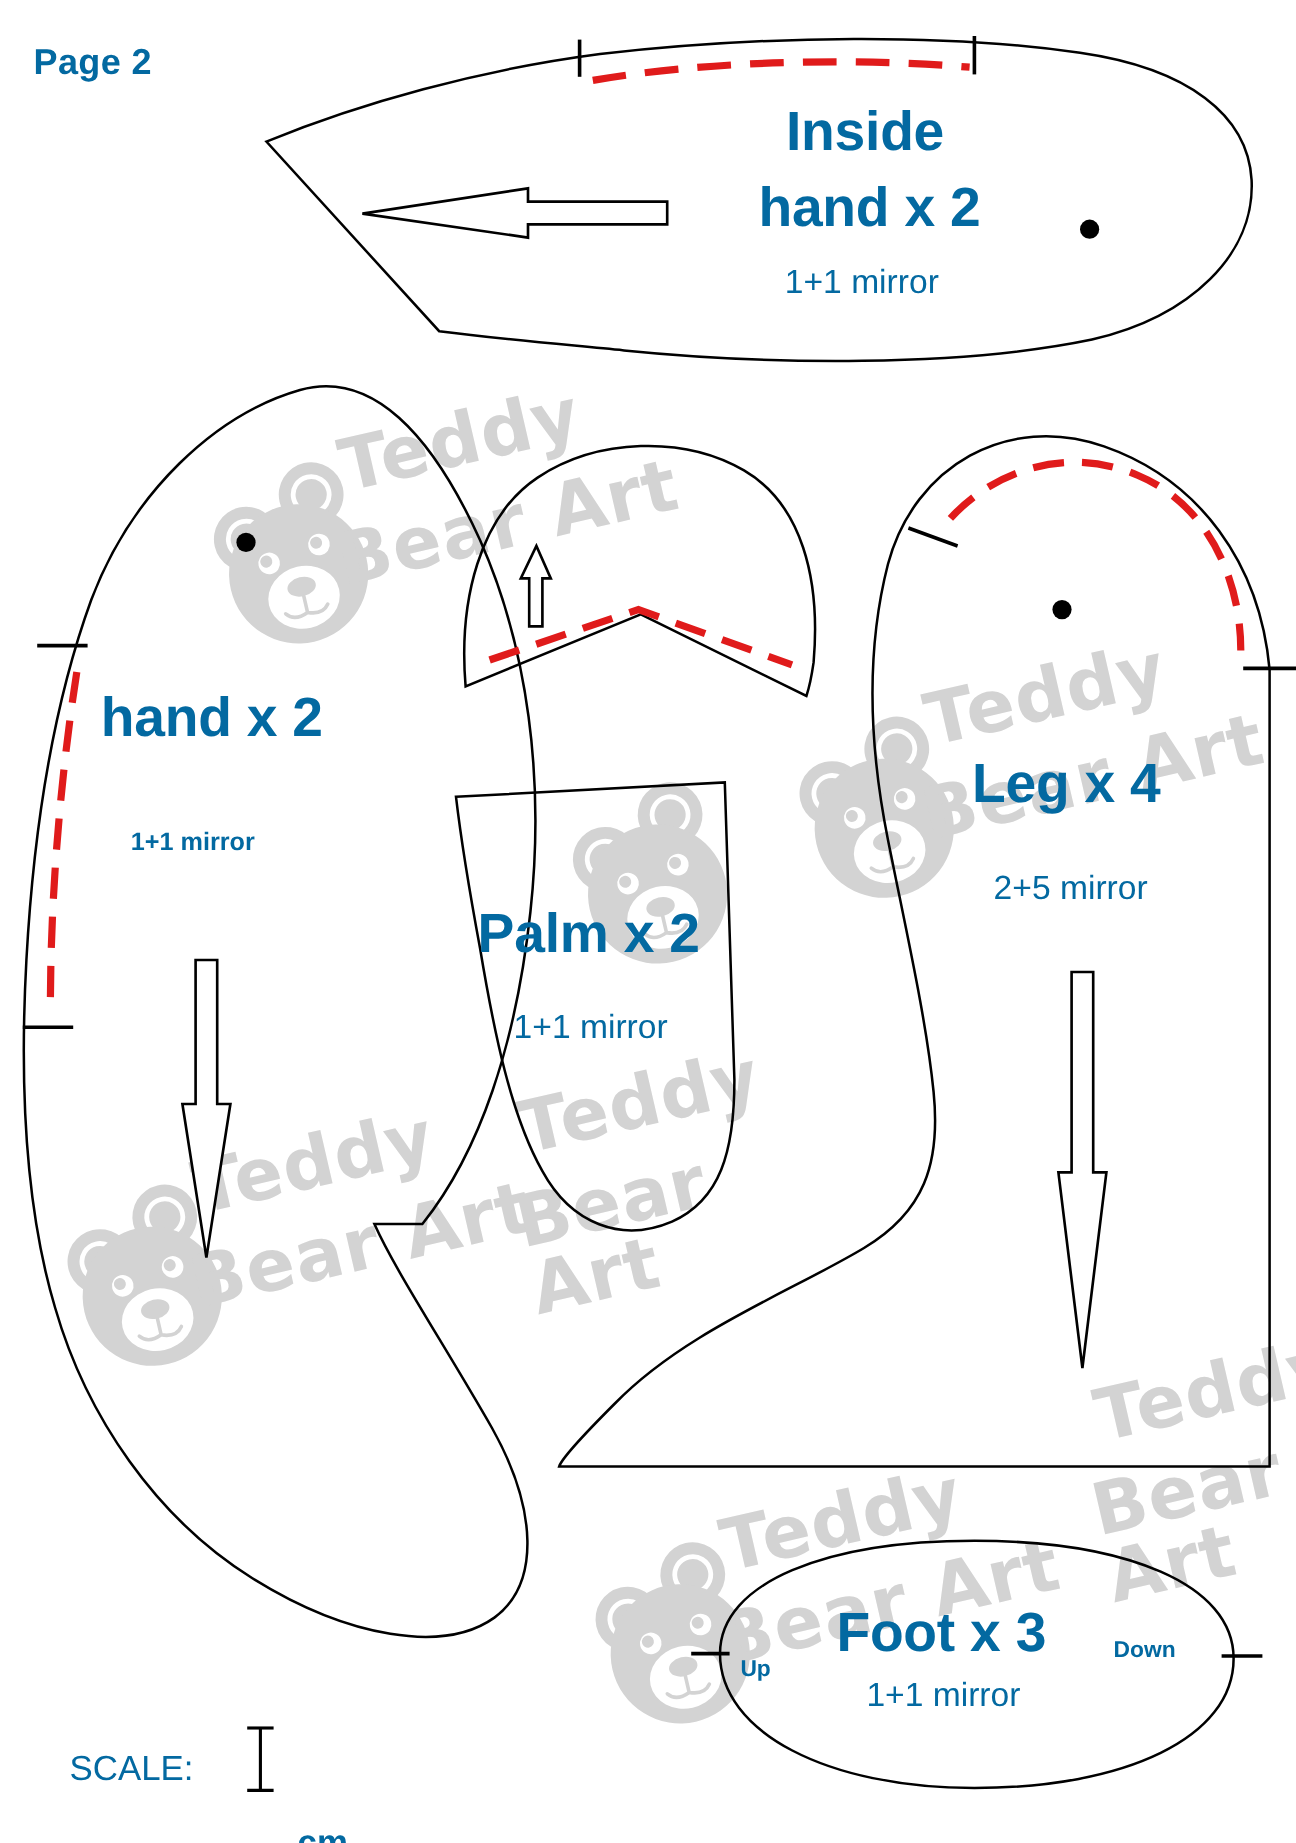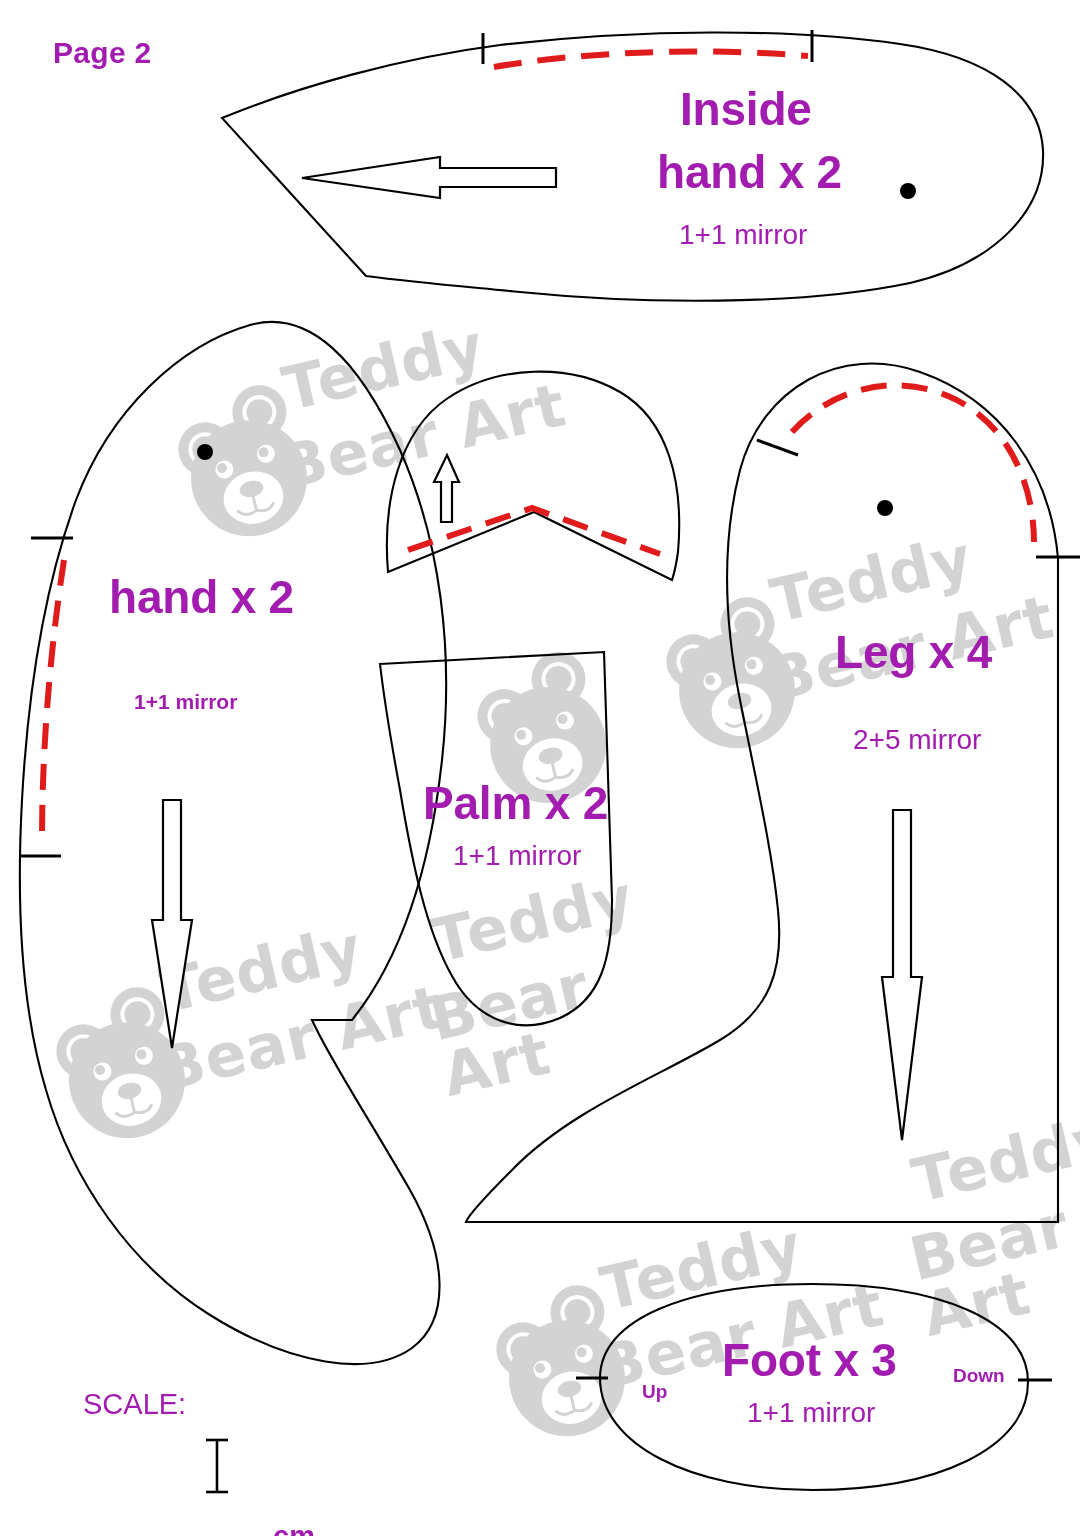--- a/index.html
+++ b/index.html
@@ -22,25 +22,24 @@
     position: absolute;
     top: 0;
     left: 0;
     width: 1080px;
     height: 1536px;
   }
 
   
   .lbl {
     position: absolute;
-    color: #a21caf;
+    color: #0369a1;
     white-space: nowrap;
     font-family: "Liberation Sans", sans-serif;
     line-height: 1.12;
-    margin-left: 25px;
   }
   .page-number {
     left: 28px;
     top: 36px;
     font-size: 30px;
     font-weight: 600;
     letter-spacing: 0.3px;
   }
   .piece-title {
     font-size: 46px;
@@ -71,29 +70,29 @@
 
   #title-outside-hand  { left: 86px;  top: 512px; }
   #title-outside-hand2 { left: 84px;  top: 572px; }
   #sub-outside-hand    { left: 109px; top: 690px; }
 
   #title-ear           { left: 460px; top: 430px; }
 
   #title-leg           { left: 810px; top: 627px; }
   #sub-leg             { left: 828px; top: 724px; }
 
-  #title-palm          { left: 398px; top: 778px; }
+  #title-palm          { left: 398px; top: 752px; }
   #sub-palm            { left: 428px; top: 840px; }
 
   #title-foot          { left: 697px; top: 1335px; }
   #sub-foot            { left: 722px; top: 1397px; }
   #note-foot-up        { left: 617px; top: 1381px; }
   #note-foot-down      { left: 928px; top: 1365px; }
 
-  #scale-text          { left: 58px;  top: 1388px; }
+  #scale-text          { left: 58px;  top: 1458px; }
   #scale-unit          { left: 248px; top: 1520px; font-weight: bold; }
 
   
   #watermarks {
     position: absolute;
     top: 0; left: 0;
     width: 1080px;
     height: 1536px;
     pointer-events: none;
   }

